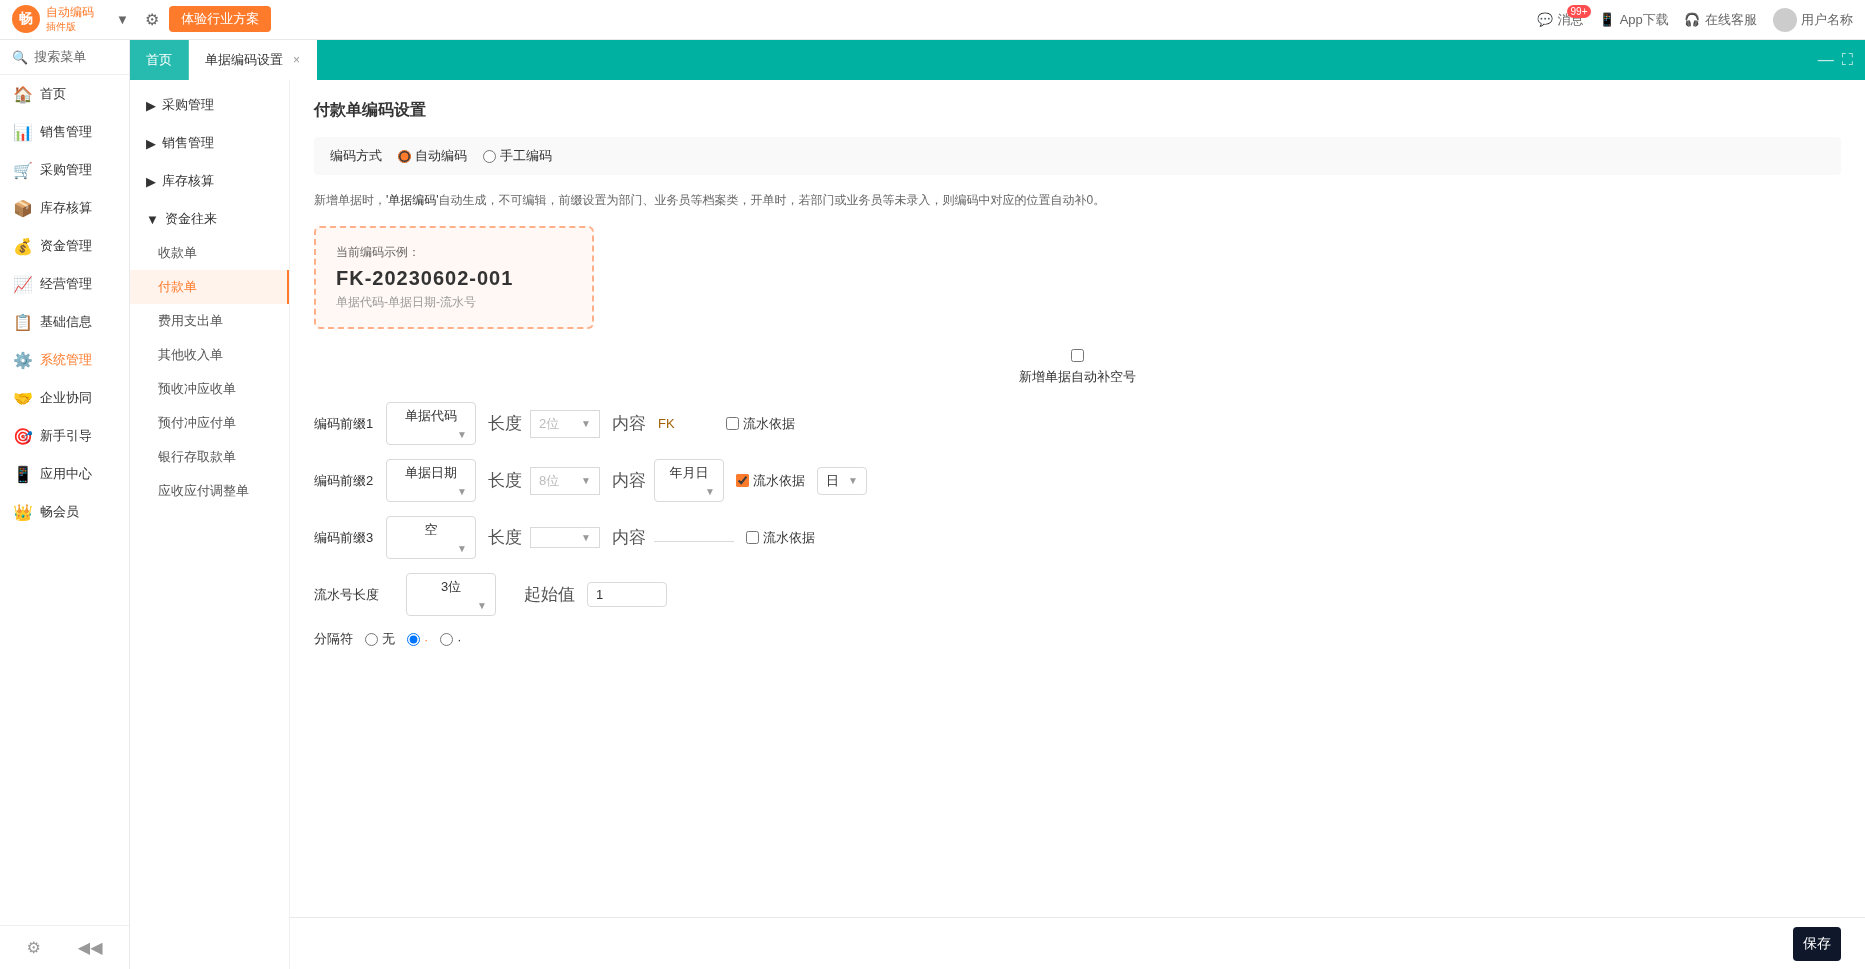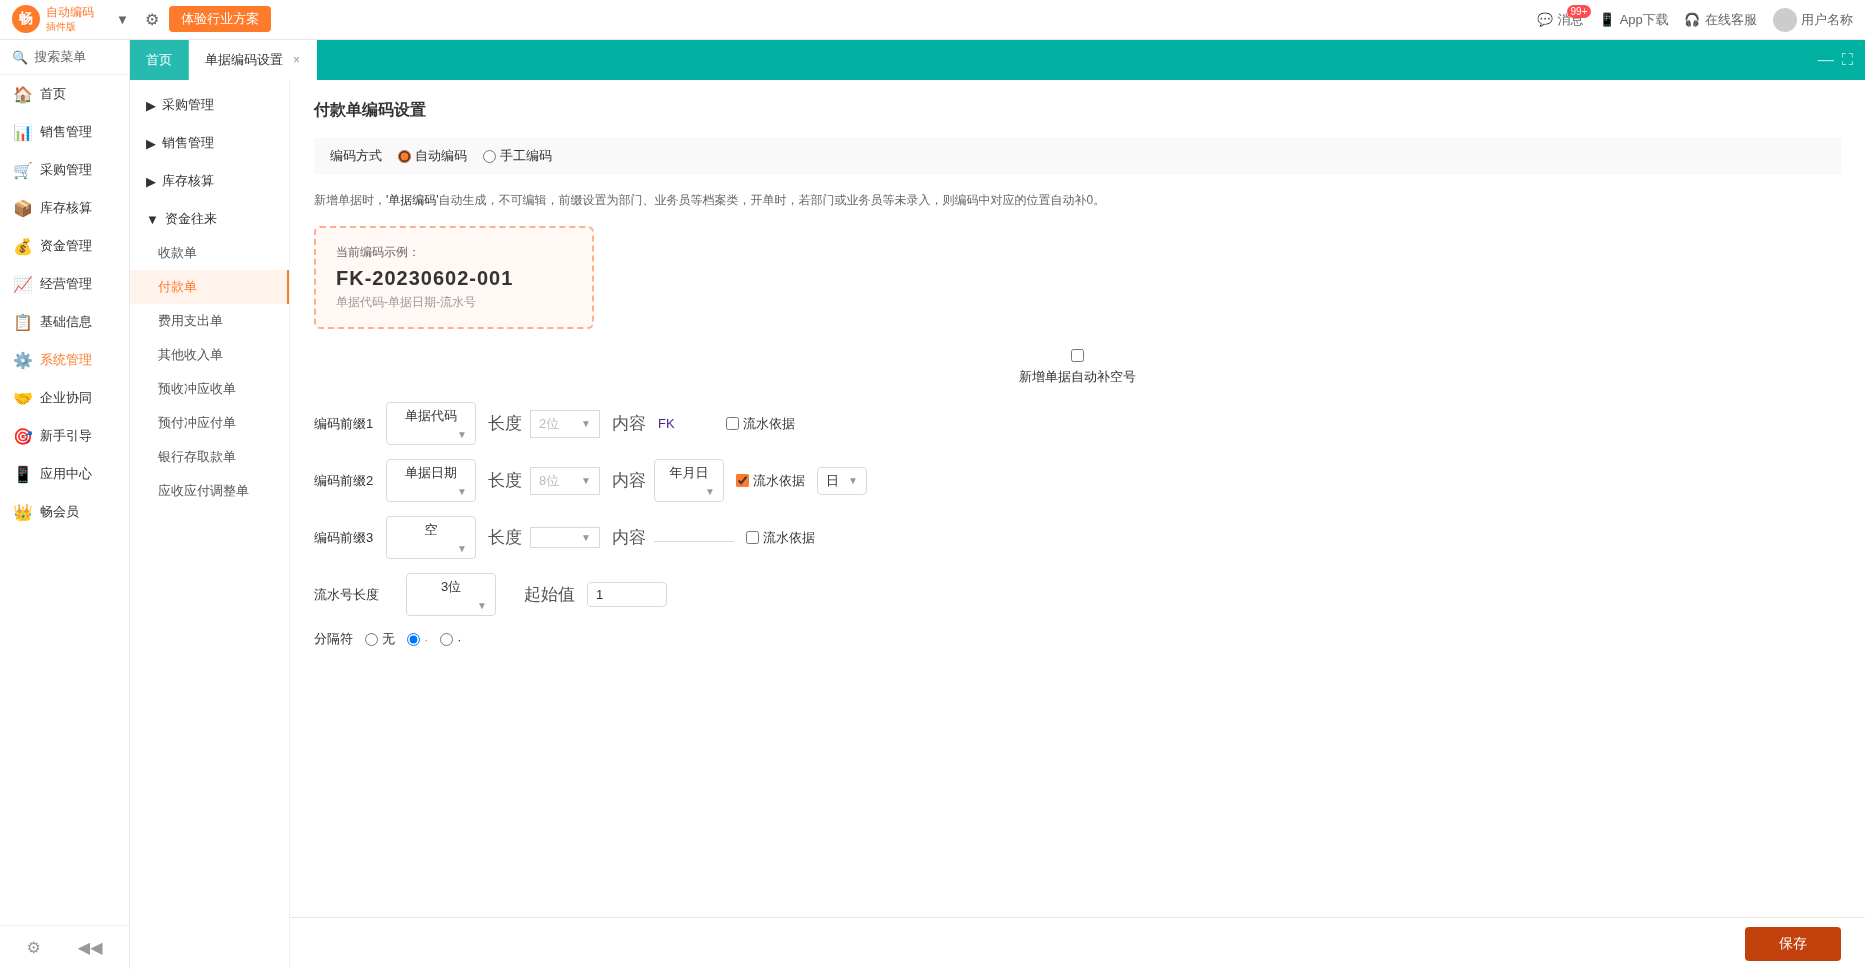--- a/index.html
+++ b/index.html
@@ -77,35 +77,35 @@
     
     .auto-fill-row { display: flex; align-items: center; gap: 6px; margin-bottom: 16px; font-size: 13px; color: #333; flex-direction: column; }
 
     
     .form-row { display: flex; align-items: center; gap: 12px; margin-bottom: 14px; flex-wrap: wrap; }
     .form-row-label { color: #333; font-size: 13px; width: 60px; flex-shrink: 0; }
     .select-box { display: flex; align-items: center; border: 1px solid #d9d9d9; border-radius: 4px; padding: 4px 8px; background: white; cursor: pointer; min-width: 90px; font-size: 13px; color: #333; gap: 4px; flex-direction: column; }
     .select-arrow { color: #999; font-size: 10px; margin-left: auto; }
     .form-field-group { display: flex; align-items: center; gap: 8px; }
     .field-label { font-size: 17px; color: #555; text-align: center; }
-    .field-value { font-size: 13px; color: #4c1d95; border: none; background: transparent; min-width: 60px; padding: 4px; }
+    .field-value { font-size: 13px; color: #a16207; border: none; background: transparent; min-width: 60px; padding: 4px; }
     .field-input { border: 1px solid #d9d9d9; border-radius: 4px; padding: 4px 8px; font-size: 13px; background: white; min-width: 50px; color: #bbb; }
     .checkbox-item { display: flex; align-items: center; gap: 4px; font-size: 13px; color: #333; }
     .checkbox-input { accent-color: #ff7b2c; }
     .day-select { display: flex; align-items: center; border: 1px solid #d9d9d9; border-radius: 4px; padding: 4px 8px; background: white; cursor: pointer; font-size: 13px; color: #333; gap: 4px; min-width: 50px; }
 
     
     .separator-row { display: flex; align-items: center; gap: 12px; margin-bottom: 14px; }
     .separator-label { font-size: 13px; color: #333; }
     .separator-options { display: flex; align-items: center; gap: 12px; }
     .separator-option { display: flex; align-items: center; gap: 4px; font-size: 13px; color: #333; cursor: pointer; }
 
     
     .save-bar { height: 52px; background: #fff; border-top: 1px solid #e8e8e8; display: flex; align-items: center; justify-content: flex-end; padding: 0 24px; }
-    .save-btn { background: #c2410c; color: white; border: none; border-radius: 4px; padding: 8px 34px; font-size: 14px; cursor: pointer; }
+    .save-btn { background: #0f172a; color: white; border: none; border-radius: 4px; padding: 8px 10px; font-size: 14px; cursor: pointer; }
 
     .length-select { display: flex; align-items: center; border: 1px solid #d9d9d9; border-radius: 0; padding: 4px 8px; background: white; cursor: pointer; min-width: 70px; font-size: 13px; color: #bbb; gap: 4px; }
   </style>
 </head>
 <body>
 
 <div class="topbar">
   <div class="topbar-left">
     <div class="topbar-logo">
       <div class="logo-icon">畅</div>

